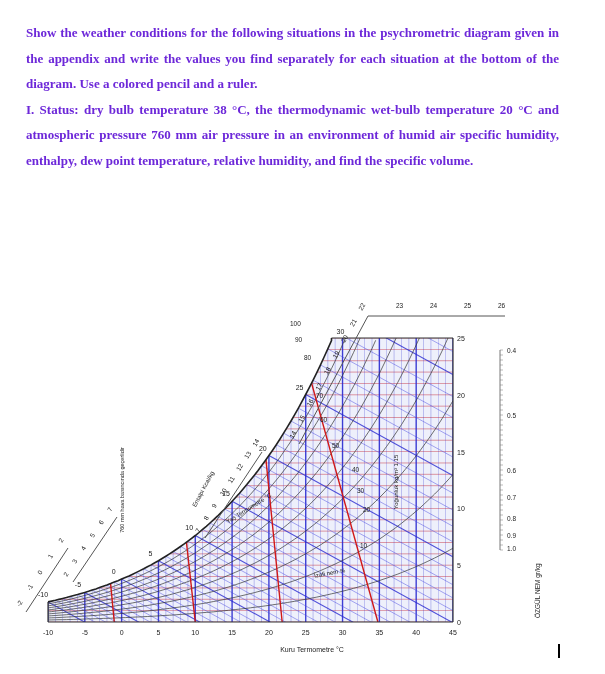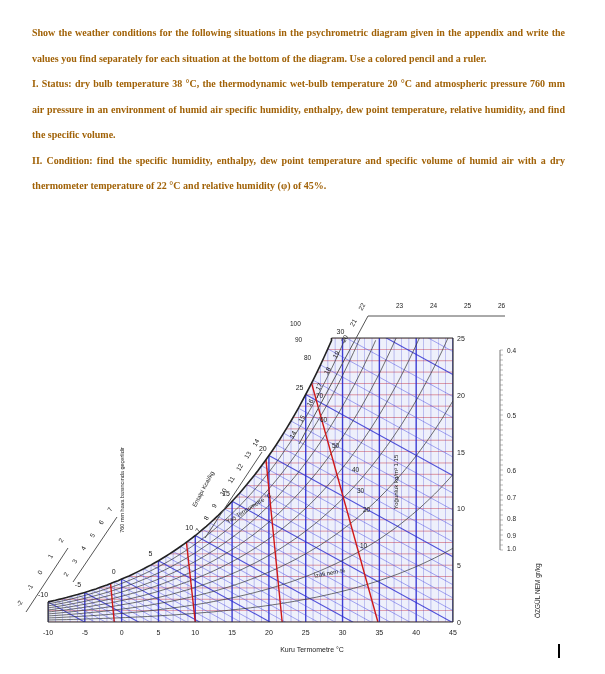--- a/index.html
+++ b/index.html
@@ -1,30 +1,29 @@
 <!DOCTYPE html>
 <html><head>
 <meta charset="utf-8">
 <style>
   html, body { margin:0; padding:0; background:#ffffff; }
   body { width:605px; height:674px; position:relative; overflow:hidden; font-family:"Liberation Serif", serif; }
-  .question { position:absolute; left:32px; top:20px; width:533px; font-weight:bold; font-size:10px; line-height:25.5px; color:#a16207; text-align:justify; }
+  .question { position:absolute; left:26px; top:20px; width:533px; font-weight:bold; font-size:13px; line-height:25.5px; color:#6d28d9; text-align:justify; }
   .question p { margin:0; }
   .chart { position:absolute; left:0; top:290px; width:605px; height:384px; }
   .chart svg { display:block; }
   .lbl { font-family:"Liberation Sans", sans-serif; fill:#222; }
   .cursor { position:absolute; left:558px; top:644px; width:1.5px; height:14px; background:#000; }
 </style>
 </head>
 <body>
 
 <div class="question">
   <p>Show the weather conditions for the following situations in the psychrometric diagram given in the appendix and write the values you find separately for each situation at the bottom of the diagram. Use a colored pencil and a ruler.</p>
   <p>I. Status: dry bulb temperature 38 °C, the thermodynamic wet-bulb temperature 20 °C and atmospheric pressure 760 mm air pressure in an environment of humid air specific humidity, enthalpy, dew point temperature, relative humidity, and find the specific volume.</p>
-  <p>II. Condition: find the specific humidity, enthalpy, dew point temperature and specific volume of humid air with a dry thermometer temperature of 22 °C and relative humidity (φ) of 45%.</p>
 </div>
 
 <div class="chart">
   <svg id="psy" width="605" height="384" viewBox="0 0 605 384" xmlns="http://www.w3.org/2000/svg">
     <defs>
       <clipPath id="clipArea">
           <path id="clipPath" d="M48,332 L48.0,311.9 L51.7,311.1 L55.4,310.3 L59.0,309.4 L62.7,308.5 L66.4,307.6 L70.1,306.6 L73.8,305.6 L77.5,304.6 L81.1,303.5 L84.8,302.4 L88.5,301.3 L92.2,300.1 L95.9,298.9 L99.5,297.6 L103.2,296.3 L106.9,295.0 L110.6,293.6 L114.3,292.1 L118.0,290.7 L121.6,289.1 L125.3,287.5 L129.0,285.9 L132.7,284.2 L136.4,282.4 L140.0,280.6 L143.7,278.8 L147.4,276.8 L151.1,274.9 L154.8,272.8 L158.5,270.7 L162.1,268.5 L165.8,266.2 L169.5,263.9 L173.2,261.5 L176.9,259.0 L180.5,256.5 L184.2,253.9 L187.9,251.1 L191.6,248.3 L195.3,245.5 L199.0,242.5 L202.6,239.4 L206.3,236.3 L210.0,233.0 L213.7,229.7 L217.4,226.2 L221.0,222.6 L224.7,219.0 L228.4,215.2 L232.1,211.3 L235.8,207.3 L239.5,203.2 L243.1,198.9 L246.8,194.6 L250.5,190.1 L254.2,185.4 L257.9,180.7 L261.5,175.8 L265.2,170.7 L268.9,165.5 L272.6,160.2 L276.3,154.7 L280.0,149.0 L283.6,143.2 L287.3,137.2 L291.0,131.0 L294.7,124.7 L298.4,118.1 L302.0,111.4 L305.7,104.5 L309.4,97.4 L313.1,90.1 L316.8,82.6 L320.5,74.9 L324.1,67.0 L327.8,58.9 L331.5,50.5 L331.5,48.0 L453,48.0 L453,332 Z"></path>
         </clipPath>
     </defs>
     <g id="gridLayer" clip-path="url(#clipArea)">

